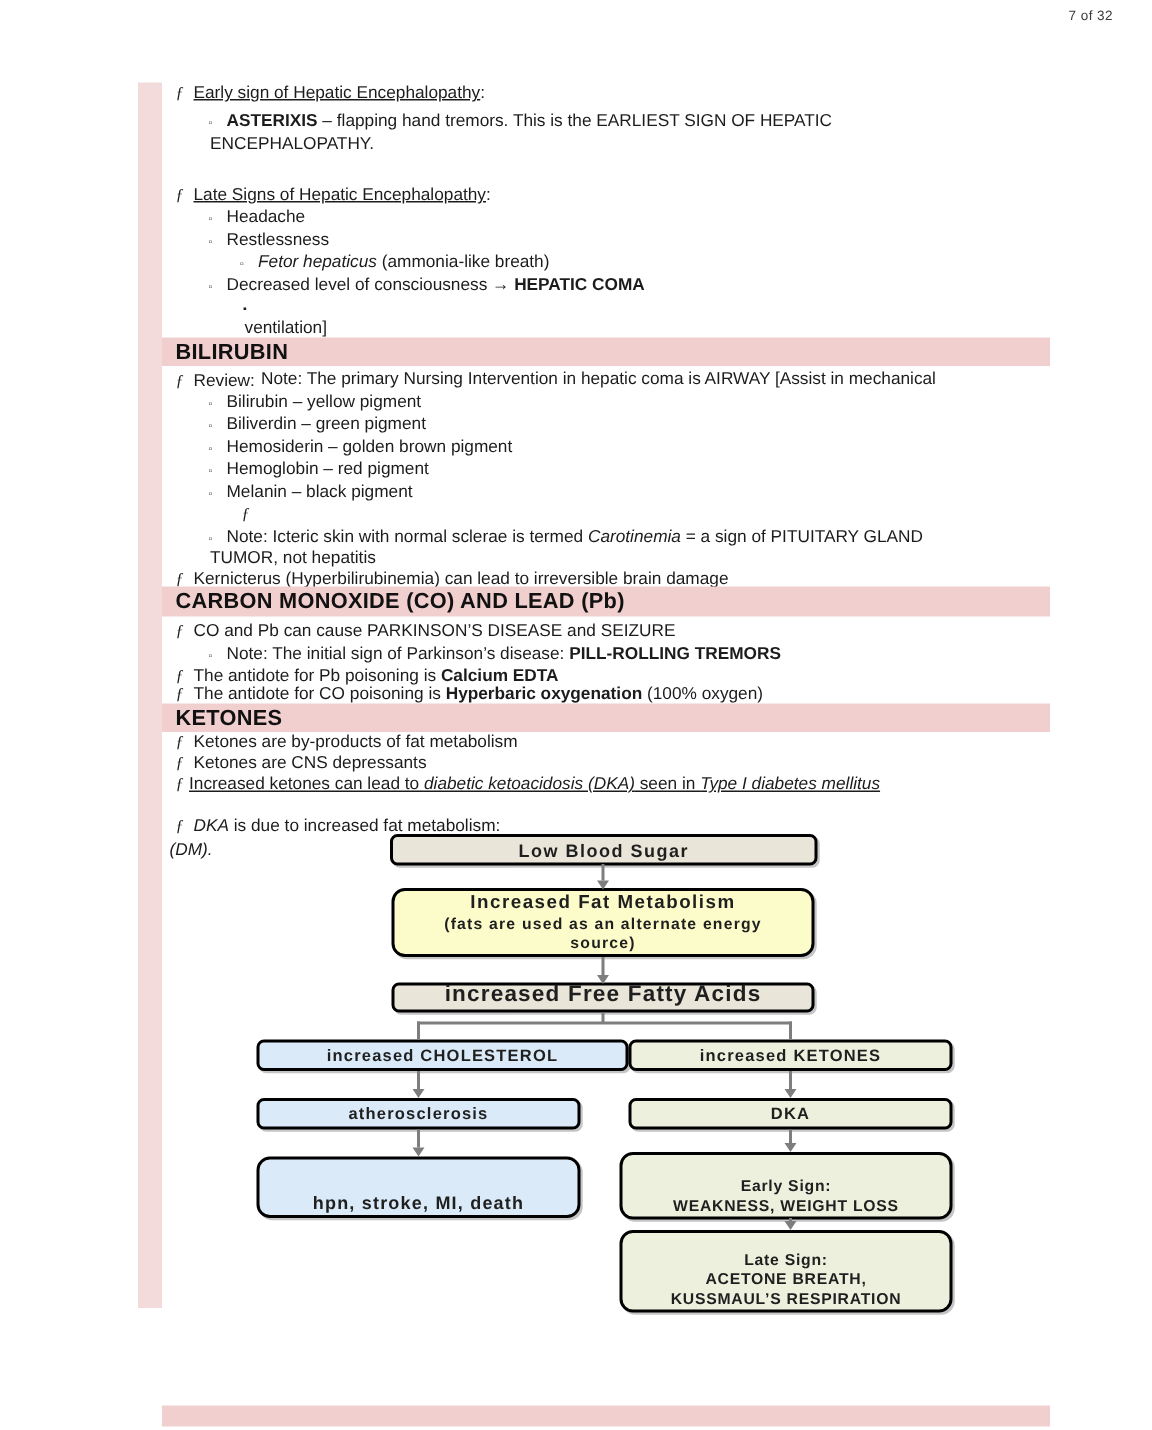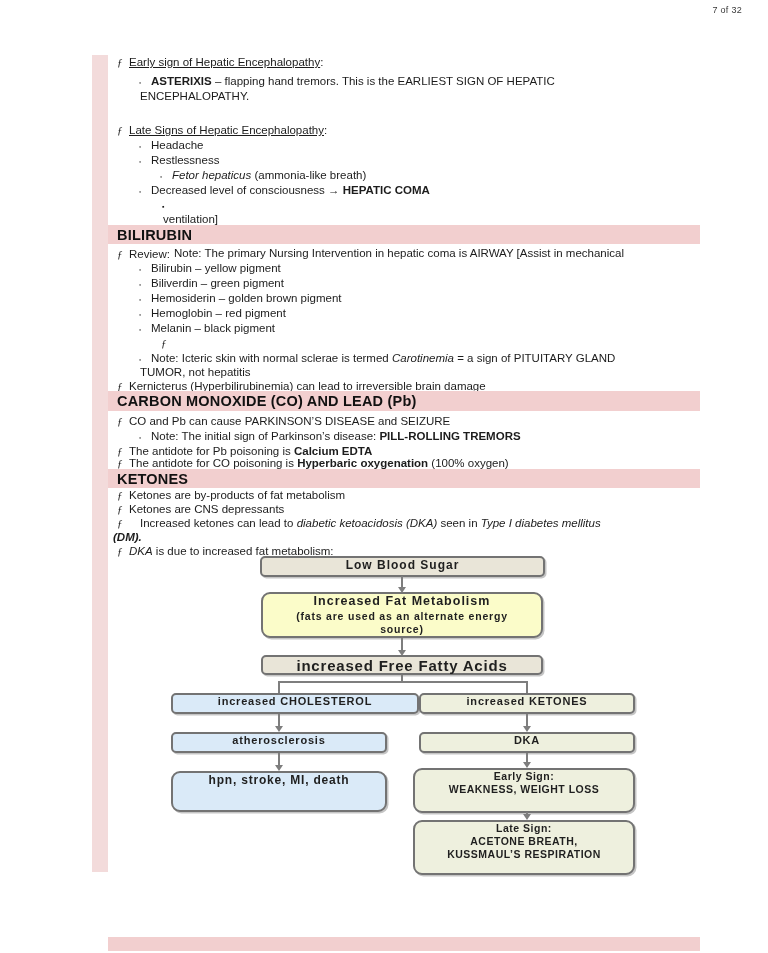--- a/index.html
+++ b/index.html
@@ -34,22 +34,22 @@
   .marker-b{font-size:7px;top:2px;}
   .ltext{position:absolute;top:0;}
   .heading-bar{
     position:absolute;left:108px;width:592px;
     background:#f2cfcf;display:flex;align-items:center;
     font-weight:bold;font-size:14.5px;color:#111;
     padding-left:9px;box-sizing:border-box;letter-spacing:.2px;
   }
   .fbox{
     position:absolute;box-sizing:border-box;
-    border:2px solid #737373;border-radius:5px;
-    display:flex;flex-direction:column;justify-content:flex-start;align-items:center;
+    border:2px solid #000000;border-radius:5px;
+    display:flex;flex-direction:column;justify-content:flex-end;align-items:center;
     text-align:center;font-weight:bold;color:#1f1f1f;
     box-shadow:1.5px 1.5px 0 rgba(90,90,90,.35);
   }
   .fbox div{line-height:1.25;}
   .fline{position:absolute;width:2px;background:#7e7e7e;}
   .fhead{
     position:absolute;width:0;height:0;
     border-left:4px solid transparent;border-right:4px solid transparent;
     border-top:6px solid #7e7e7e;
   }
@@ -159,23 +159,23 @@
     <div class="doc-line" style="top: 488px;">
       <span class="marker marker-f" style="left: 117px;">ƒ</span>
       <span class="ltext" style="left: 129px;"><span class="">Ketones are by-products of fat metabolism</span></span>
     </div>
     <div class="doc-line" style="top: 502px;">
       <span class="marker marker-f" style="left: 117px;">ƒ</span>
       <span class="ltext" style="left: 129px;"><span class="">Ketones are CNS depressants</span></span>
     </div>
     <div class="doc-line" style="top: 516px;">
       <span class="marker marker-f" style="left: 117px;">ƒ</span>
-      <span class="ltext" style="left: 140px;"><span class="">Increased ketones can lead to </span><span class="seg-i">diabetic ketoacidosis (DKA)</span><span class=""> seen in </span><span class="seg-i">Type I diabetes mellitus</span></span>
-    </div>
-    <div class="doc-line" style="top: 530px; font-weight: bold;">
+      <span class="ltext" style="left: 126px; text-decoration: underline;"><span class="">Increased ketones can lead to </span><span class="seg-i">diabetic ketoacidosis (DKA)</span><span class=""> seen in </span><span class="seg-i">Type I diabetes mellitus</span></span>
+    </div>
+    <div class="doc-line" style="top: 560px;">
       <span class="ltext" style="left: 113px;"><span class="seg-i">(DM).</span></span>
     </div>
     <div class="doc-line" style="top: 544px;">
       <span class="marker marker-f" style="left: 117px;">ƒ</span>
       <span class="ltext" style="left: 129px;"><span class="seg-i">DKA</span><span class=""> is due to increased fat metabolism:</span></span>
     </div>
   </div>
 <div id="flow">
     <div class="fbox" style="left: 260px; top: 556px; width: 285px; height: 21px; background: rgb(233, 229, 216); border-radius: 5px;">
       <div style="font-size: 12px; letter-spacing: 1px;">Low Blood Sugar</div>

